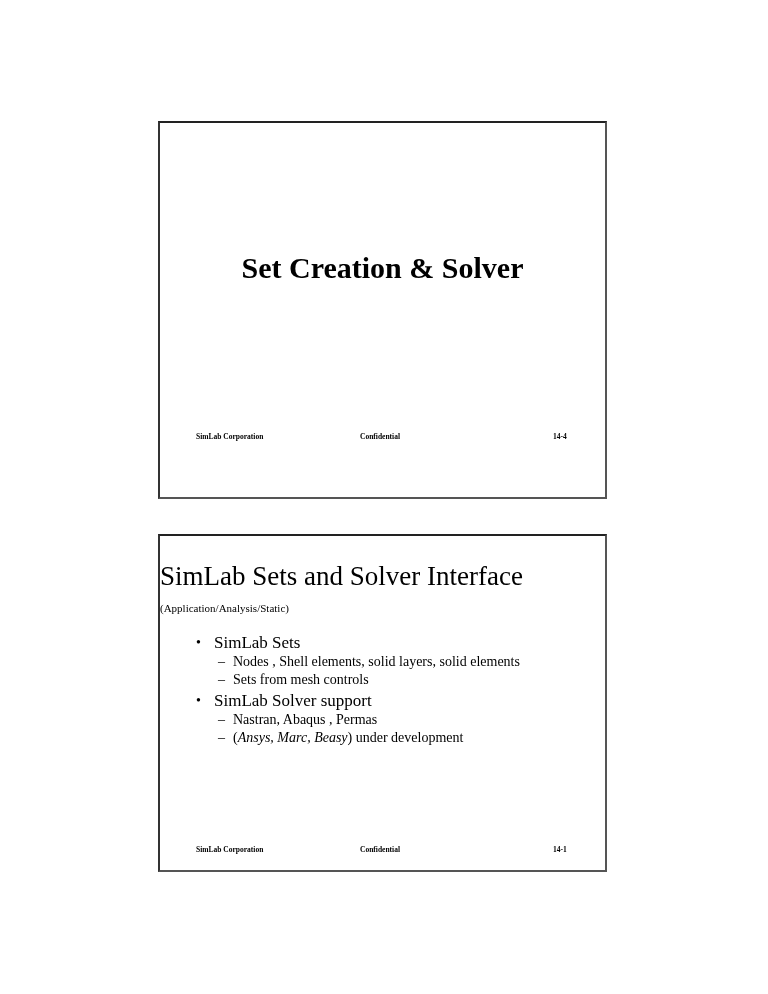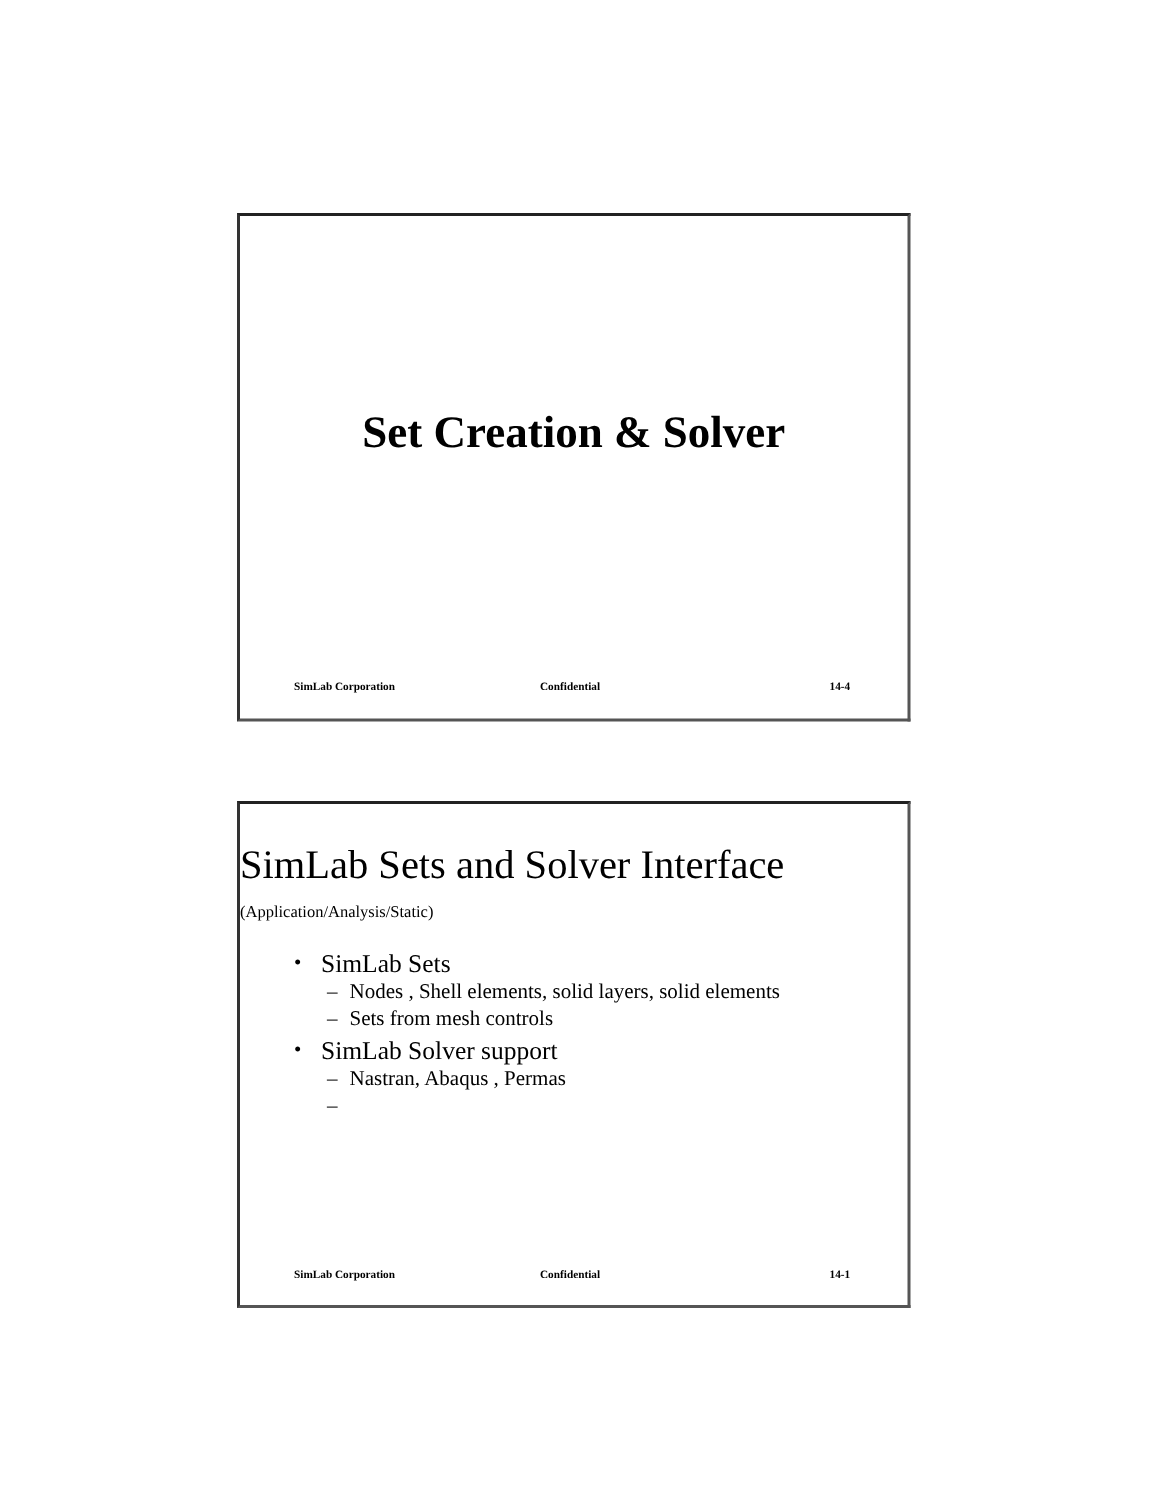--- a/index.html
+++ b/index.html
@@ -19,21 +19,21 @@
       position: absolute;
       left: 158px;
       width: 449px;
       border-top: 2px solid #222;
       border-left: 2px solid #333;
       border-right: 2px solid #555;
       border-bottom: 2px solid #555;
       box-sizing: border-box;
       background: #fff;
     }
-    #slide-1 { top: 121px; height: 339px; margin-top: 21px; }
+    #slide-1 { top: 121px; height: 378px; }
     #slide-2 { top: 534px; height: 338px; }
 
     .title-bold {
       position: absolute;
       left: 0;
       right: 0;
       top: 126px;
       text-align: center;
       font-weight: bold;
       font-size: 30px;
@@ -147,20 +147,21 @@
     <li>
       <span class="dot">•</span>
       <span>SimLab Solver support</span>
       <ul class="subbullets">
         <li>
           <span class="dash">–</span>
           <span>Nastran, Abaqus , Permas</span>
         </li>
         <li>
           <span class="dash">–</span>
+          <span><span>(</span><em>Ansys, Marc, Beasy</em><span>) under development</span></span>
         </li>
       </ul>
     </li>
   </ul>
 
   <div class="footer">
     <span class="f-left">SimLab Corporation</span>
     <span class="f-center">Confidential</span>
     <span class="f-right">14-1</span>
   </div>

